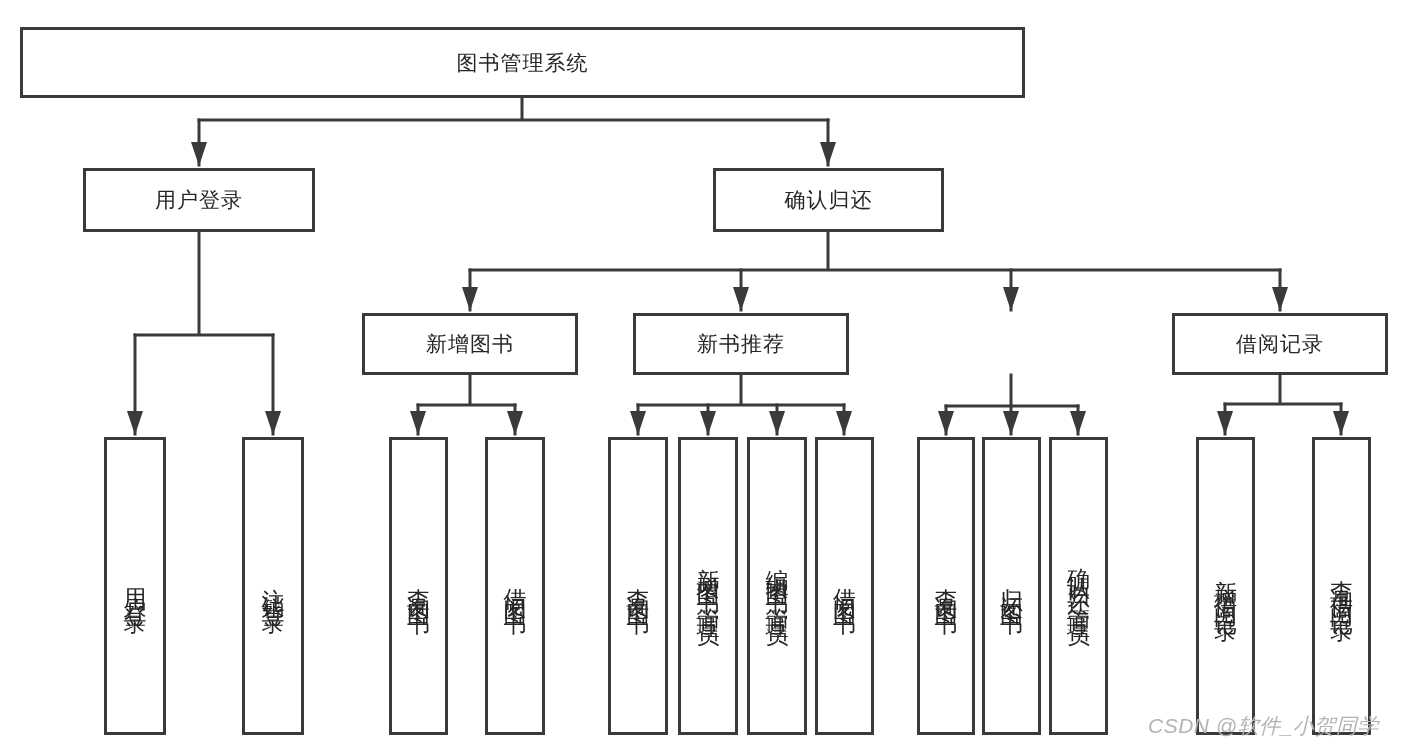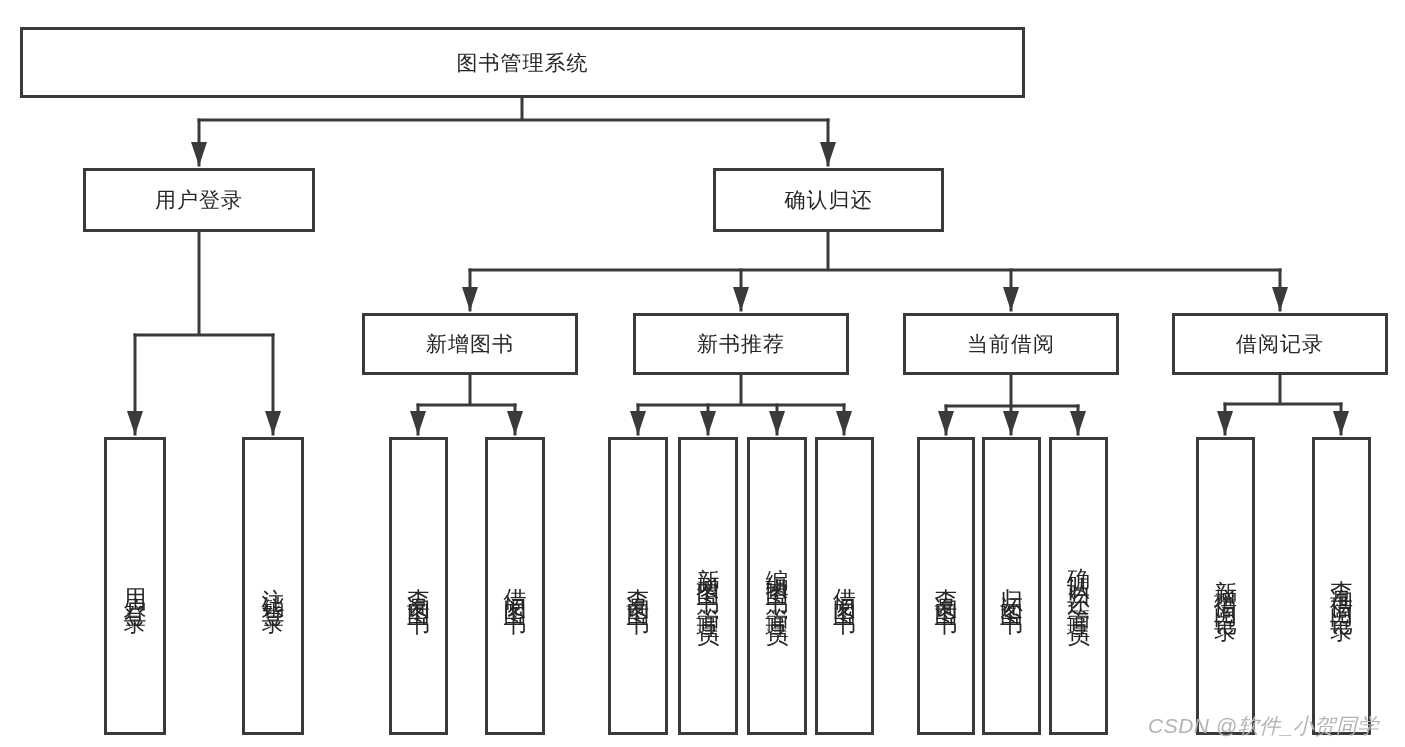--- a/index.html
+++ b/index.html
@@ -114,23 +114,20 @@
   <div class="box h" style="left:713px;top:168px;width:231px;height:64px">
     <span>确认归还</span>
   </div>
 
   <div class="box h" style="left:362px;top:313px;width:216px;height:62px">
     <span>新增图书</span>
   </div>
   <div class="box h" style="left:633px;top:313px;width:216px;height:62px">
     <span>新书推荐</span>
   </div>
-  <div class="box h" style="left:903px;top:313px;width:216px;height:62px">
-    <span>当前借阅</span>
-  </div>
   <div class="box h" style="left:1172px;top:313px;width:216px;height:62px">
     <span>借阅记录</span>
   </div>
 
   <div class="box v" style="left:104px;top:437px;width:62px;height:298px">
     <span>用户登录</span>
   </div>
   <div class="box v" style="left:242px;top:437px;width:62px;height:298px">
     <span>注销登录</span>
   </div>

